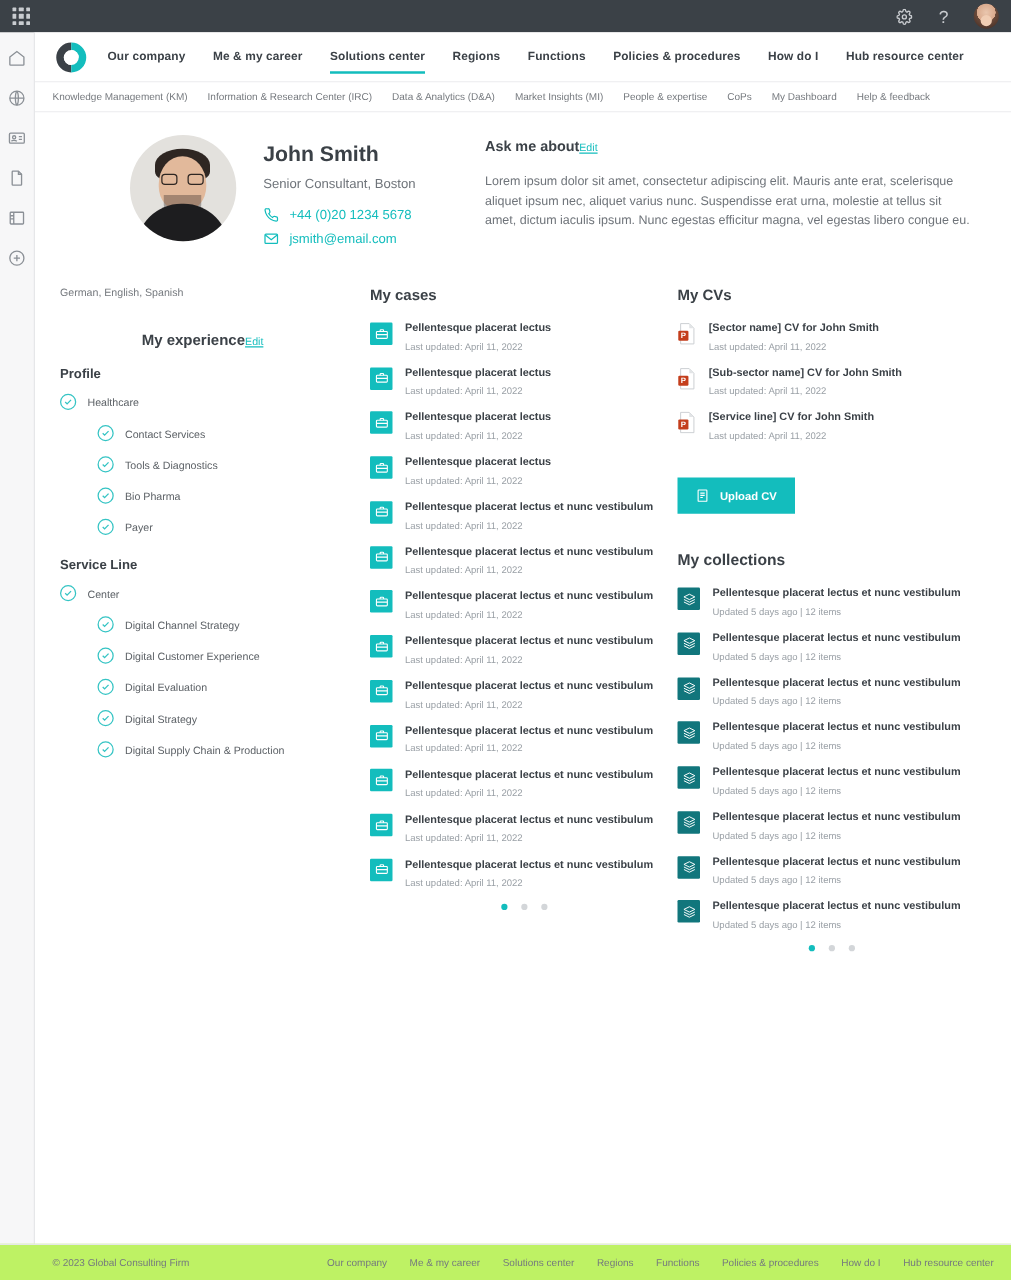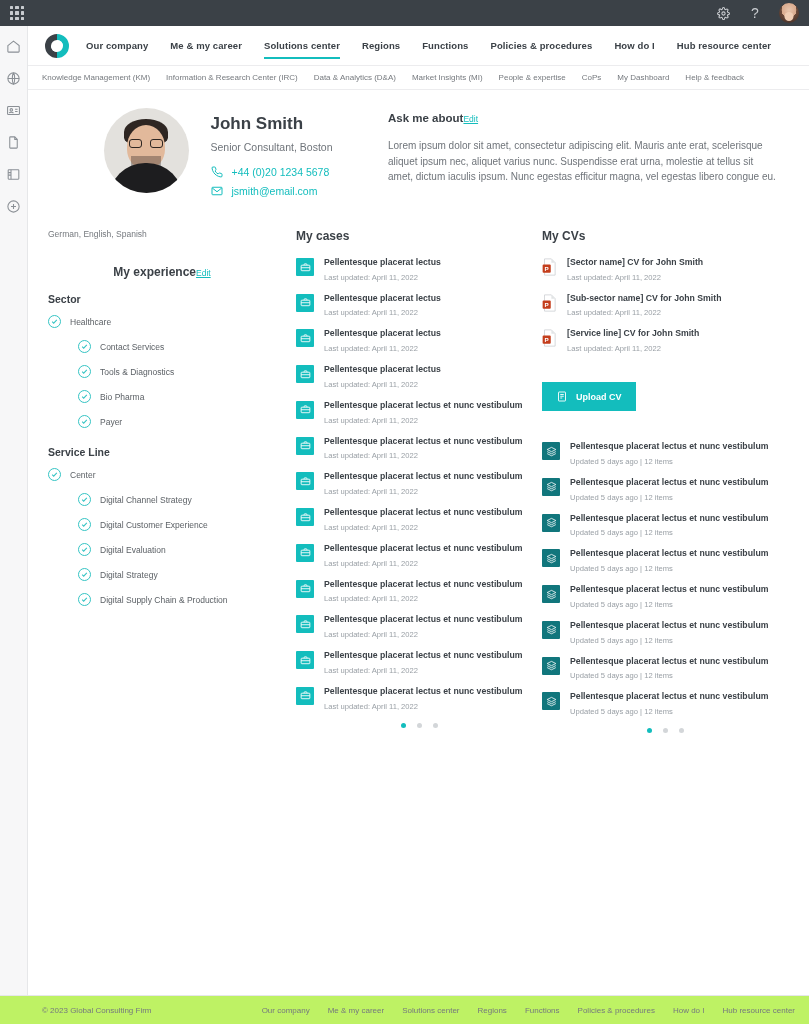--- a/index.html
+++ b/index.html
@@ -319,21 +319,21 @@
       <div class="cols">
 
         <div class="col-a">
           <div class="lang-list">German, English, Spanish</div>
 
           <div class="sec-h-row">
             <span class="sec-h">My experience</span>
             <span class="edit-link">Edit</span>
           </div>
 
-          <div class="sub-h">Sector</div>
+          <div class="sub-h">Profile</div>
           <div class="exp-row">
             <span class="check">
               <svg width="7" height="7" viewBox="0 0 12 12" fill="none" stroke="#35c4c4" stroke-width="1.8">
                   <path d="M2 6.2 4.6 8.8 10 3.2"></path>
                 </svg>
             </span>
             <span class="exp-label">Healthcare</span>
           </div>
           <div class="exp-row child">
             <span class="check">
@@ -634,20 +634,21 @@
                 <svg width="12" height="13" viewBox="0 0 24 24" fill="none" stroke="#ffffff" stroke-width="1.8">
                   <rect x="5" y="3" width="14" height="18" rx="1"></rect>
                     <path d="M8.5 8h7M8.5 11.5h7M8.5 15h4"></path>
                 </svg>
               </span>
               <span>Upload CV</span>
             </button>
           </div>
 
           <div class="collections-wrap">
+            <div class="sec-h" style="font-size:12.5px;">My collections</div>
             <div id="collections-list">
                 <div class="item">
                   <div class="item-ico ico-coll">
                     <svg width="11" height="11" viewBox="0 0 24 24" fill="none" stroke="#ffffff" stroke-width="1.7">
                       <path d="M12 3 2.5 7.7 12 12.4l9.5-4.7z"></path>
                       <path d="M2.5 12.2 12 16.9l9.5-4.7M2.5 16.6 12 21.3l9.5-4.7"></path>
                     </svg>
                   </div>
                   <div class="item-txt">
                     <div class="item-title">Pellentesque placerat lectus et nunc vestibulum</div>

